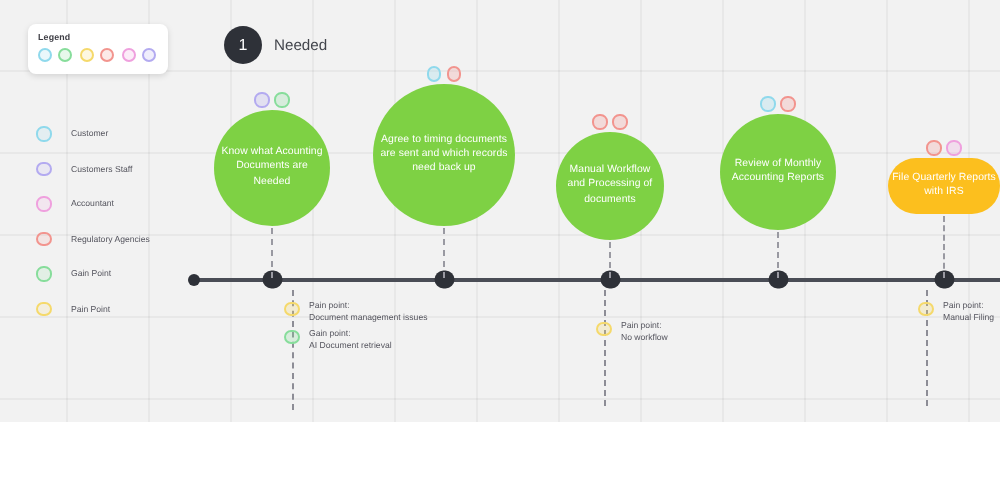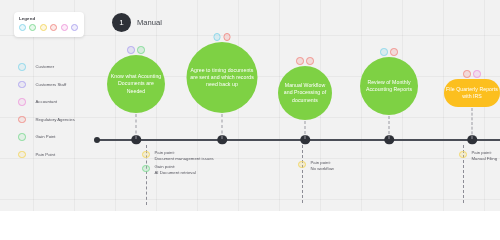--- a/index.html
+++ b/index.html
@@ -240,21 +240,21 @@
         <div class="legend-label">Gain Point</div>
       </div>
       <div class="legend-row">
         <div class="legend-dot" style="border-color: rgb(245, 217, 107); background: rgba(245, 217, 107, 0.15);"></div>
         <div class="legend-label">Pain Point</div>
       </div>
     </div>
 
   <div id="stage-group">
     <div id="stage-badge">1</div>
-    <div id="stage-label">Manual</div>
+    <div id="stage-label">Needed</div>
   </div>
 
   <div id="timeline-line"></div>
   <div id="timeline-start-dot"></div>
   <div id="timeline-nodes">
       <div class="node-dot" style="left: 136px; top: 139.8px; background: rgb(46, 49, 56);"></div>
       <div class="node-dot" style="left: 222px; top: 139.8px; background: rgb(46, 49, 56);"></div>
       <div class="node-dot" style="left: 305px; top: 139.8px; background: rgb(46, 49, 56);"></div>
       <div class="node-dot" style="left: 389px; top: 139.8px; background: rgb(46, 49, 56);"></div>
       <div class="node-dot" style="left: 472px; top: 139.8px; background: rgb(46, 49, 56);"></div>

